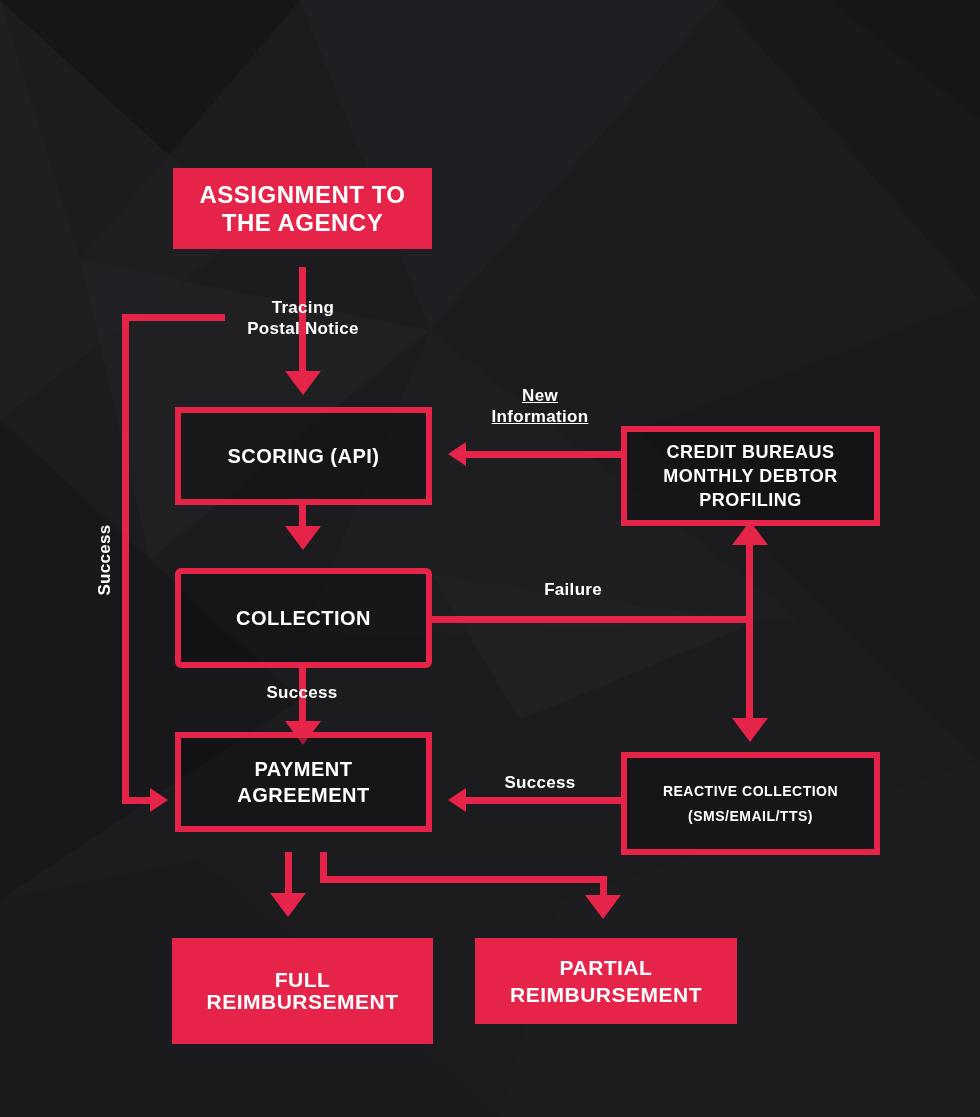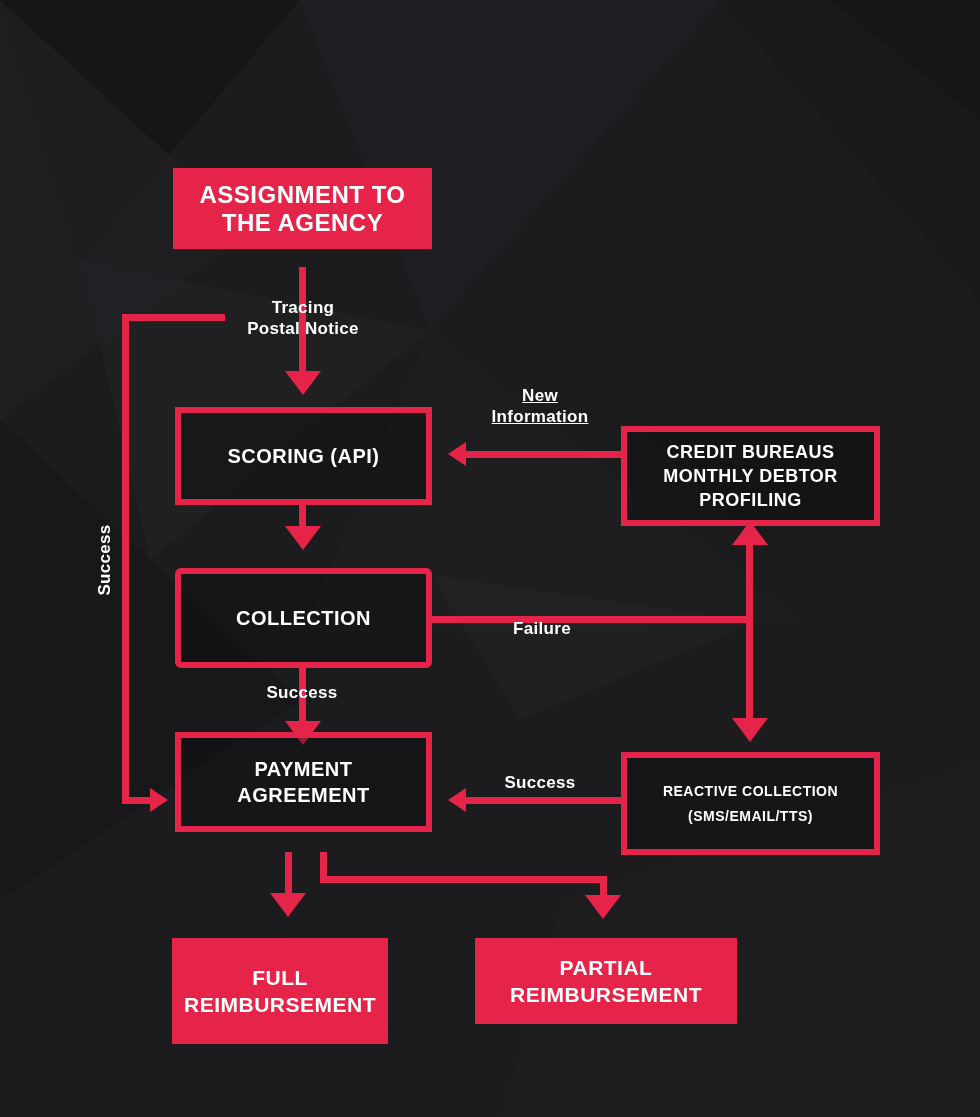--- a/index.html
+++ b/index.html
@@ -41,21 +41,21 @@
   }
   .node.filled { background: var(--accent); }
   .node.outline { border: 6px solid var(--accent); background: rgba(12,12,14,0.35); }
 
   .n-assignment { left: 173px; top: 168px; width: 259px; height: 81px; font-size: 24px; line-height: 28px; }
   .n-scoring    { left: 175px; top: 407px; width: 257px; height: 98px;  font-size: 20px; line-height: 26px; }
   .n-credit     { left: 621px; top: 406px; width: 259px; height: 100px; font-size: 18px; line-height: 24px; margin-top: 20px; }
   .n-collection { left: 175px; top: 568px; width: 257px; height: 100px; font-size: 20px; line-height: 26px; border-radius: 6px; }
   .n-payment    { left: 175px; top: 732px; width: 257px; height: 100px; font-size: 20px; line-height: 26px; }
   .n-reactive   { left: 621px; top: 752px; width: 259px; height: 103px; font-size: 14px; line-height: 25px; }
-  .n-full       { left: 172px; top: 938px; width: 216px; height: 106px; font-size: 21px; line-height: 27px; }
+  .n-full       { left: 172px; top: 938px; width: 261px; height: 106px; font-size: 21px; line-height: 22px; }
   .n-partial    { left: 475px; top: 938px; width: 262px; height: 86px; font-size: 21px; line-height: 27px; }
 
   .line { position: absolute; background: var(--accent); z-index: 1; }
   .ah { position: absolute; width: 0; height: 0; z-index: 1; }
   .ah.down  { border-left: 18px solid transparent; border-right: 18px solid transparent; border-top: 24px solid var(--accent); }
   .ah.up    { border-left: 18px solid transparent; border-right: 18px solid transparent; border-bottom: 24px solid var(--accent); }
   .ah.left  { border-top: 12px solid transparent; border-bottom: 12px solid transparent; border-right: 18px solid var(--accent); }
   .ah.right { border-top: 12px solid transparent; border-bottom: 12px solid transparent; border-left: 18px solid var(--accent); }
 
   .edge-label {
@@ -64,21 +64,21 @@
     font-weight: bold;
     font-size: 17px;
     line-height: 21px;
     text-align: center;
     white-space: pre-line;
     letter-spacing: 0.3px;
     z-index: 2;
   }
   .lbl-tracing  { left: 203px; top: 297px; width: 200px; }
   .lbl-newinfo  { left: 460px; top: 385px; width: 160px; text-decoration: underline; }
-  .lbl-failure  { left: 482px; top: 618px; width: 120px; }
+  .lbl-failure  { left: 482px; top: 579px; width: 120px; text-align: right; }
   .lbl-success-mid   { left: 222px; top: 682px; width: 160px; }
   .lbl-success-right { left: 465px; top: 772px; width: 150px; }
   .lbl-success-left  {
     left: 63px; top: 546px; width: 90px; height: 28px;
     transform: rotate(-90deg);
   }
 </style>
 </head>
 <body>
 

